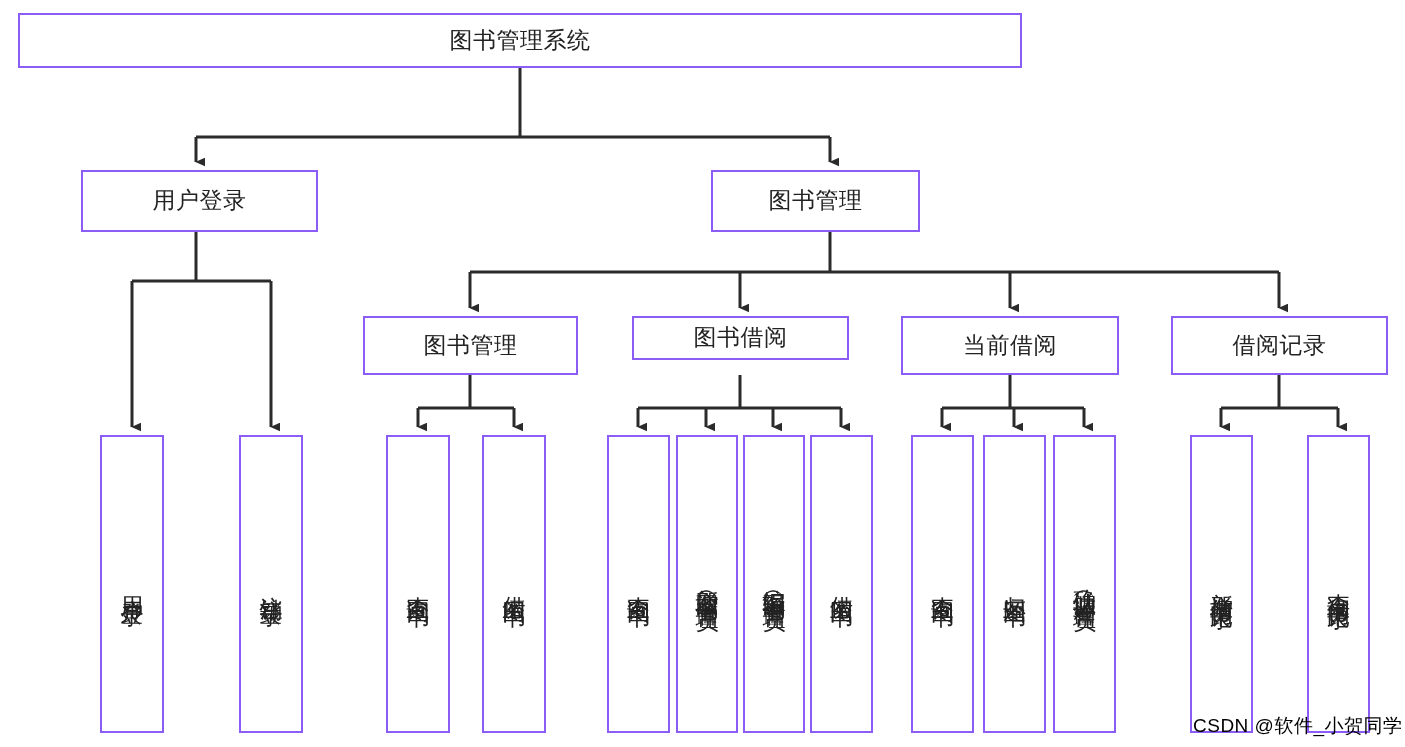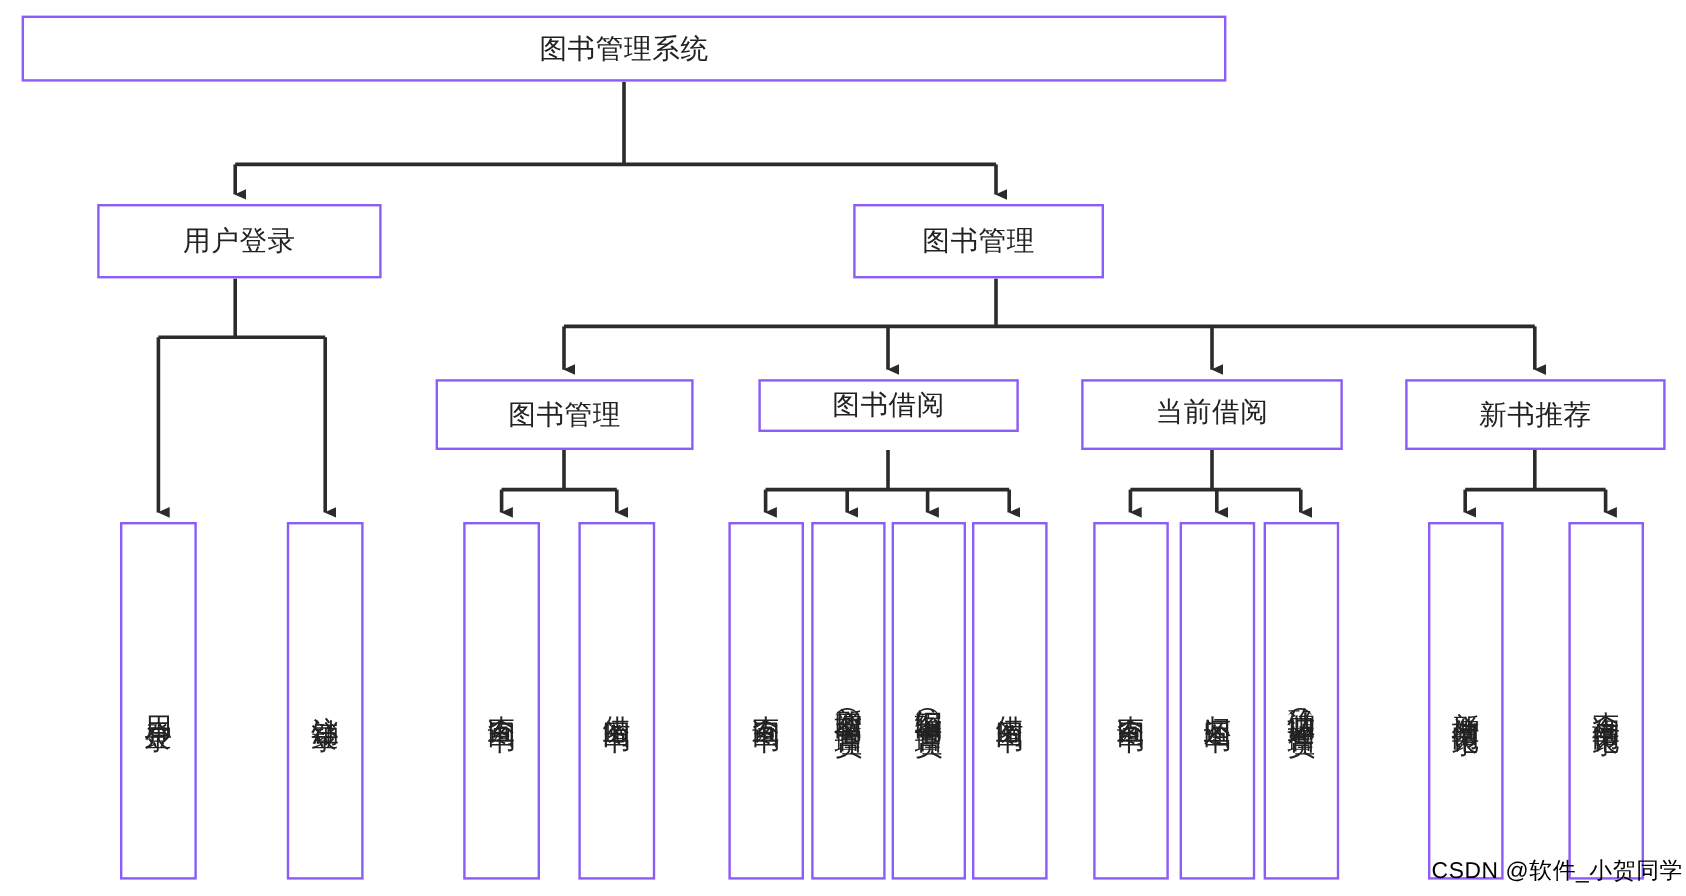--- a/index.html
+++ b/index.html
@@ -129,25 +129,25 @@
   <div class="node horizontal" style="left:711px; top:170px; width:209px; height:62px;">
     <span>图书管理</span>
   </div>
 
   <div class="node horizontal" style="left:363px; top:316px; width:215px; height:59px;">
     <span>图书管理</span>
   </div>
   <div class="node horizontal" style="left:632px; top:316px; width:217px; height:44px;">
     <span>图书借阅</span>
   </div>
-  <div class="node horizontal" style="left:901px; top:316px; width:218px; height:59px;font-family:Liberation Mono, monospace;">
+  <div class="node horizontal" style="left:901px; top:316px; width:218px; height:59px;">
     <span>当前借阅</span>
   </div>
   <div class="node horizontal" style="left:1171px; top:316px; width:217px; height:59px;">
-    <span>新书推荐</span>
+    <span>借阅记录</span>
   </div>
 
   <div class="node vertical" style="left:100px; top:435px; width:64px; height:298px;">
     <span class="vtext">用户登录</span>
   </div>
   <div class="node vertical" style="left:239px; top:435px; width:64px; height:298px;">
     <span class="vtext">注销登录</span>
   </div>
   <div class="node vertical" style="left:386px; top:435px; width:64px; height:298px;">
     <span class="vtext">查询图书</span>

